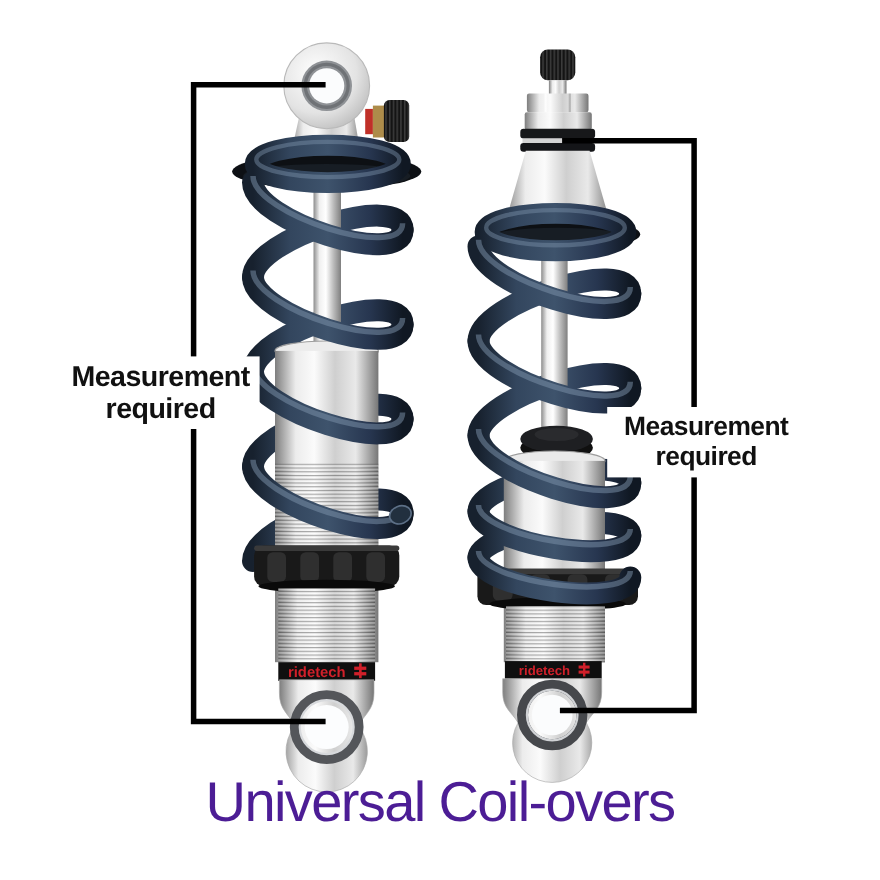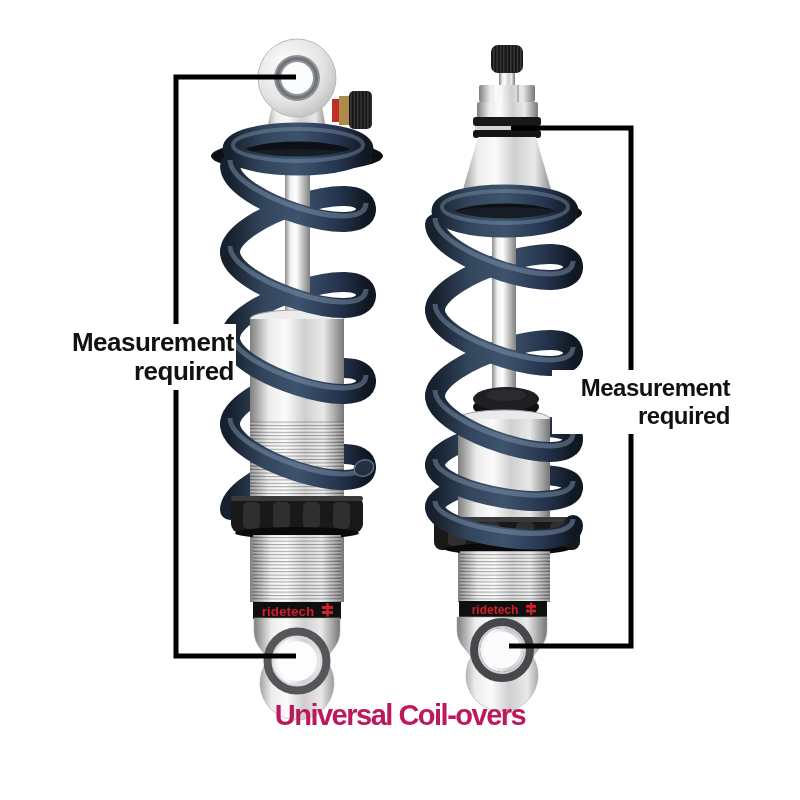--- a/index.html
+++ b/index.html
@@ -1,25 +1,25 @@
 <!DOCTYPE html>
 <html><head>
 <meta charset="utf-8">
 <style>
   html,body{margin:0;padding:0;background:#fff;}
   .stage{position:relative;width:800px;height:800px;background:#ffffff;overflow:hidden;
          font-family:"Liberation Sans",sans-serif;}
   .scene{position:absolute;left:0;top:0;}
   .callout-label{position:absolute;background:#ffffff;color:#111;text-align:center;
          font-weight:bold;padding:4px 2px;}
-  .callout-label .ln{display:block;text-align:right;}
+  .callout-label .ln{display:block;}
   #label-left{left:56px;top:324px;width:176px;font-size:26px;line-height:29px;letter-spacing:-0.5px;}
   #label-right{left:552px;top:370px;width:176px;font-size:24px;line-height:28px;letter-spacing:-0.5px;}
-  .main-title{position:absolute;left:0;top:699px;width:100%;text-align:center;color:#be185d;
-         font-size:29px;font-weight:bold;letter-spacing:-1.5px;}
+  .main-title{position:absolute;left:0;top:699px;width:100%;text-align:center;color:#4c1d95;
+         font-size:51px;font-weight:normal;letter-spacing:-1.5px;}
 </style>
 </head>
 <body>
 
 <div class="stage">
 
 <svg class="scene" width="800" height="800" viewBox="0 0 800 800" xmlns="http://www.w3.org/2000/svg" xmlns:xlink="http://www.w3.org/1999/xlink">
   <defs>
     <linearGradient id="silverV" x1="0" y1="0" x2="1" y2="0">
       <stop offset="0" stop-color="#7e7e7e"></stop>

